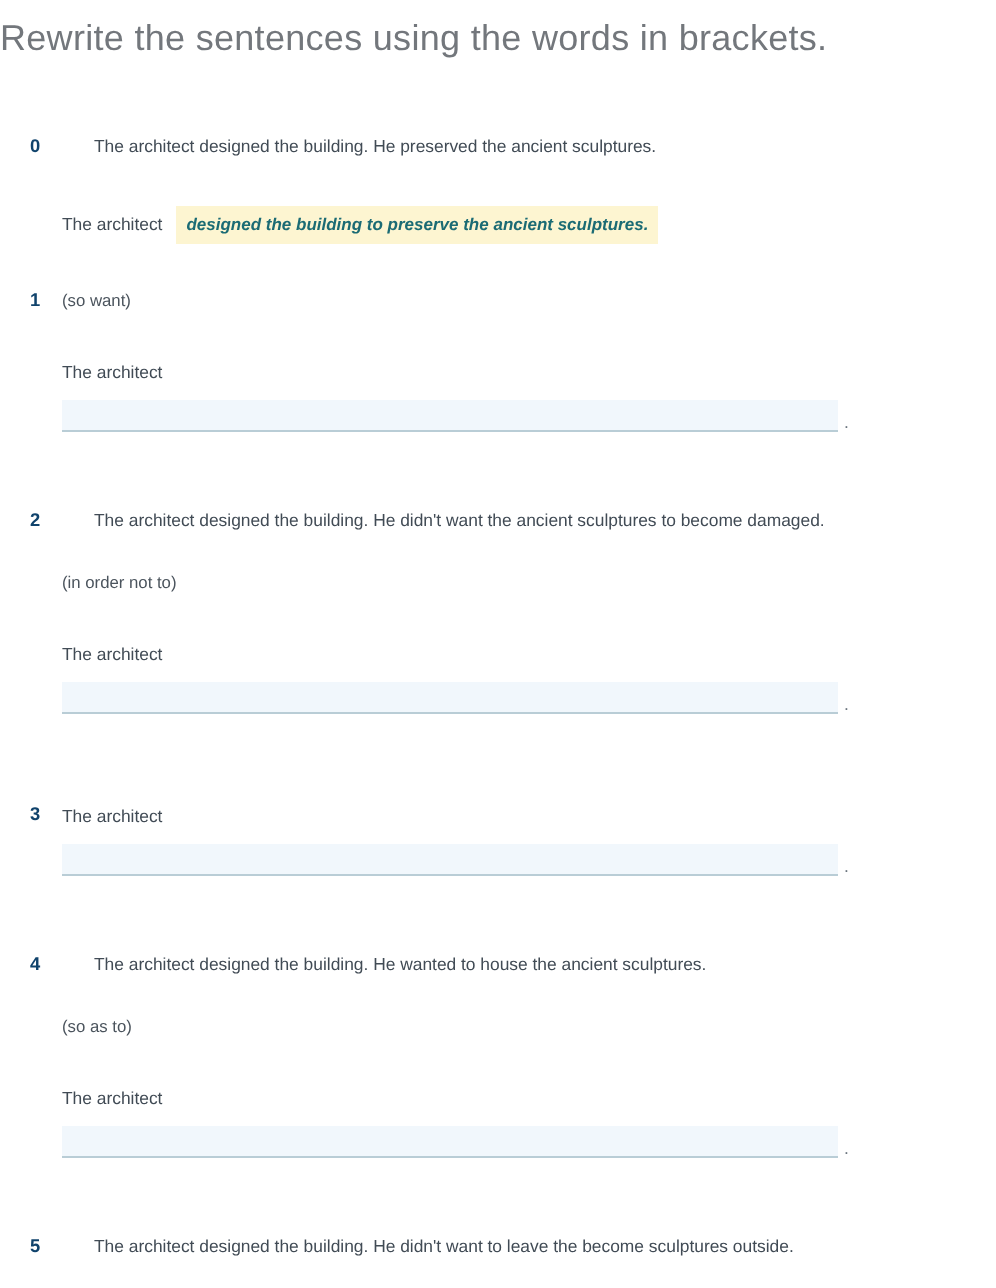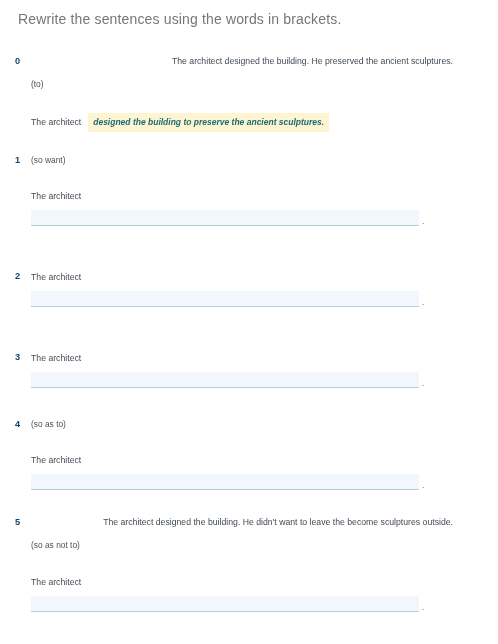--- a/index.html
+++ b/index.html
@@ -17,23 +17,23 @@
   }
   .page {
     width: 498px;
     height: 644px;
     position: relative;
     box-sizing: border-box;
     padding: 0;
   }
   .exercise-heading {
     position: absolute;
-    left: 18px;
+    left: 0;
     top: 11px;
-    font-size: 14px;
+    font-size: 18px;
     font-weight: 400;
     color: #73777c;
     letter-spacing: 0.15px;
     line-height: 16px;
     white-space: nowrap;
   }
   .items {
     position: absolute;
     left: 0;
     top: 50px;
@@ -54,23 +54,22 @@
     font-weight: bold;
     color: #10436c;
     line-height: 14px;
     text-align: left;
   }
   .item-prompt {
     font-size: 8.7px;
     color: #414b55;
     line-height: 14.5px;
     max-width: 418px;
-    margin: 4px;
+    margin: 16px;
     padding-top: 0;
-    text-align: right;
   }
   .item-hint {
     font-size: 8.4px;
     color: #4b545d;
     line-height: 14px;
     margin-top: 8px;
   }
   .answer-row {
     margin-top: 22px;
     font-size: 8.7px;
@@ -130,21 +129,20 @@
 
 <div class="page">
 
   <div class="exercise-heading">Rewrite the sentences using the words in brackets.</div>
 
   <div class="items">
 
     <div class="item">
       <div class="item-number">0</div>
       <div class="item-prompt">The architect designed the building. He preserved the ancient sculptures.</div>
-      <div class="item-hint">(to)</div>
       <div class="answer-row">
         <span class="answer-lead">The architect</span><span class="answer-highlight">designed the building to preserve the ancient sculptures.</span>
       </div>
     </div>
     <div class="spacer-0"></div>
 
     <div class="item">
       <div class="item-number">1</div>
       <div class="item-hint">(so want)</div>
       <div class="answer-row">
@@ -152,20 +150,22 @@
       </div>
       <div class="input-row">
         <input class="answer-input" type="text" value="" style="">
         <span class="input-period">.</span>
       </div>
     </div>
     <div class="spacer"></div>
 
     <div class="item">
       <div class="item-number">2</div>
+      <div class="item-prompt">The architect designed the building. He didn't want the ancient sculptures to become damaged.</div>
+      <div class="item-hint">(in order not to)</div>
       <div class="answer-row">
         <span class="answer-lead">The architect</span>
       </div>
       <div class="input-row">
         <input class="answer-input" type="text" value="" style="">
         <span class="input-period">.</span>
       </div>
     </div>
     <div class="spacer"></div>
 
@@ -176,20 +176,21 @@
       </div>
       <div class="input-row">
         <input class="answer-input" type="text" value="" style="">
         <span class="input-period">.</span>
       </div>
     </div>
     <div class="spacer"></div>
 
     <div class="item">
       <div class="item-number">4</div>
+      <div class="item-prompt">The architect designed the building. He wanted to house the ancient sculptures.</div>
       <div class="item-hint">(so as to)</div>
       <div class="answer-row">
         <span class="answer-lead">The architect</span>
       </div>
       <div class="input-row">
         <input class="answer-input" type="text" value="" style="">
         <span class="input-period">.</span>
       </div>
     </div>
     <div class="spacer"></div>

